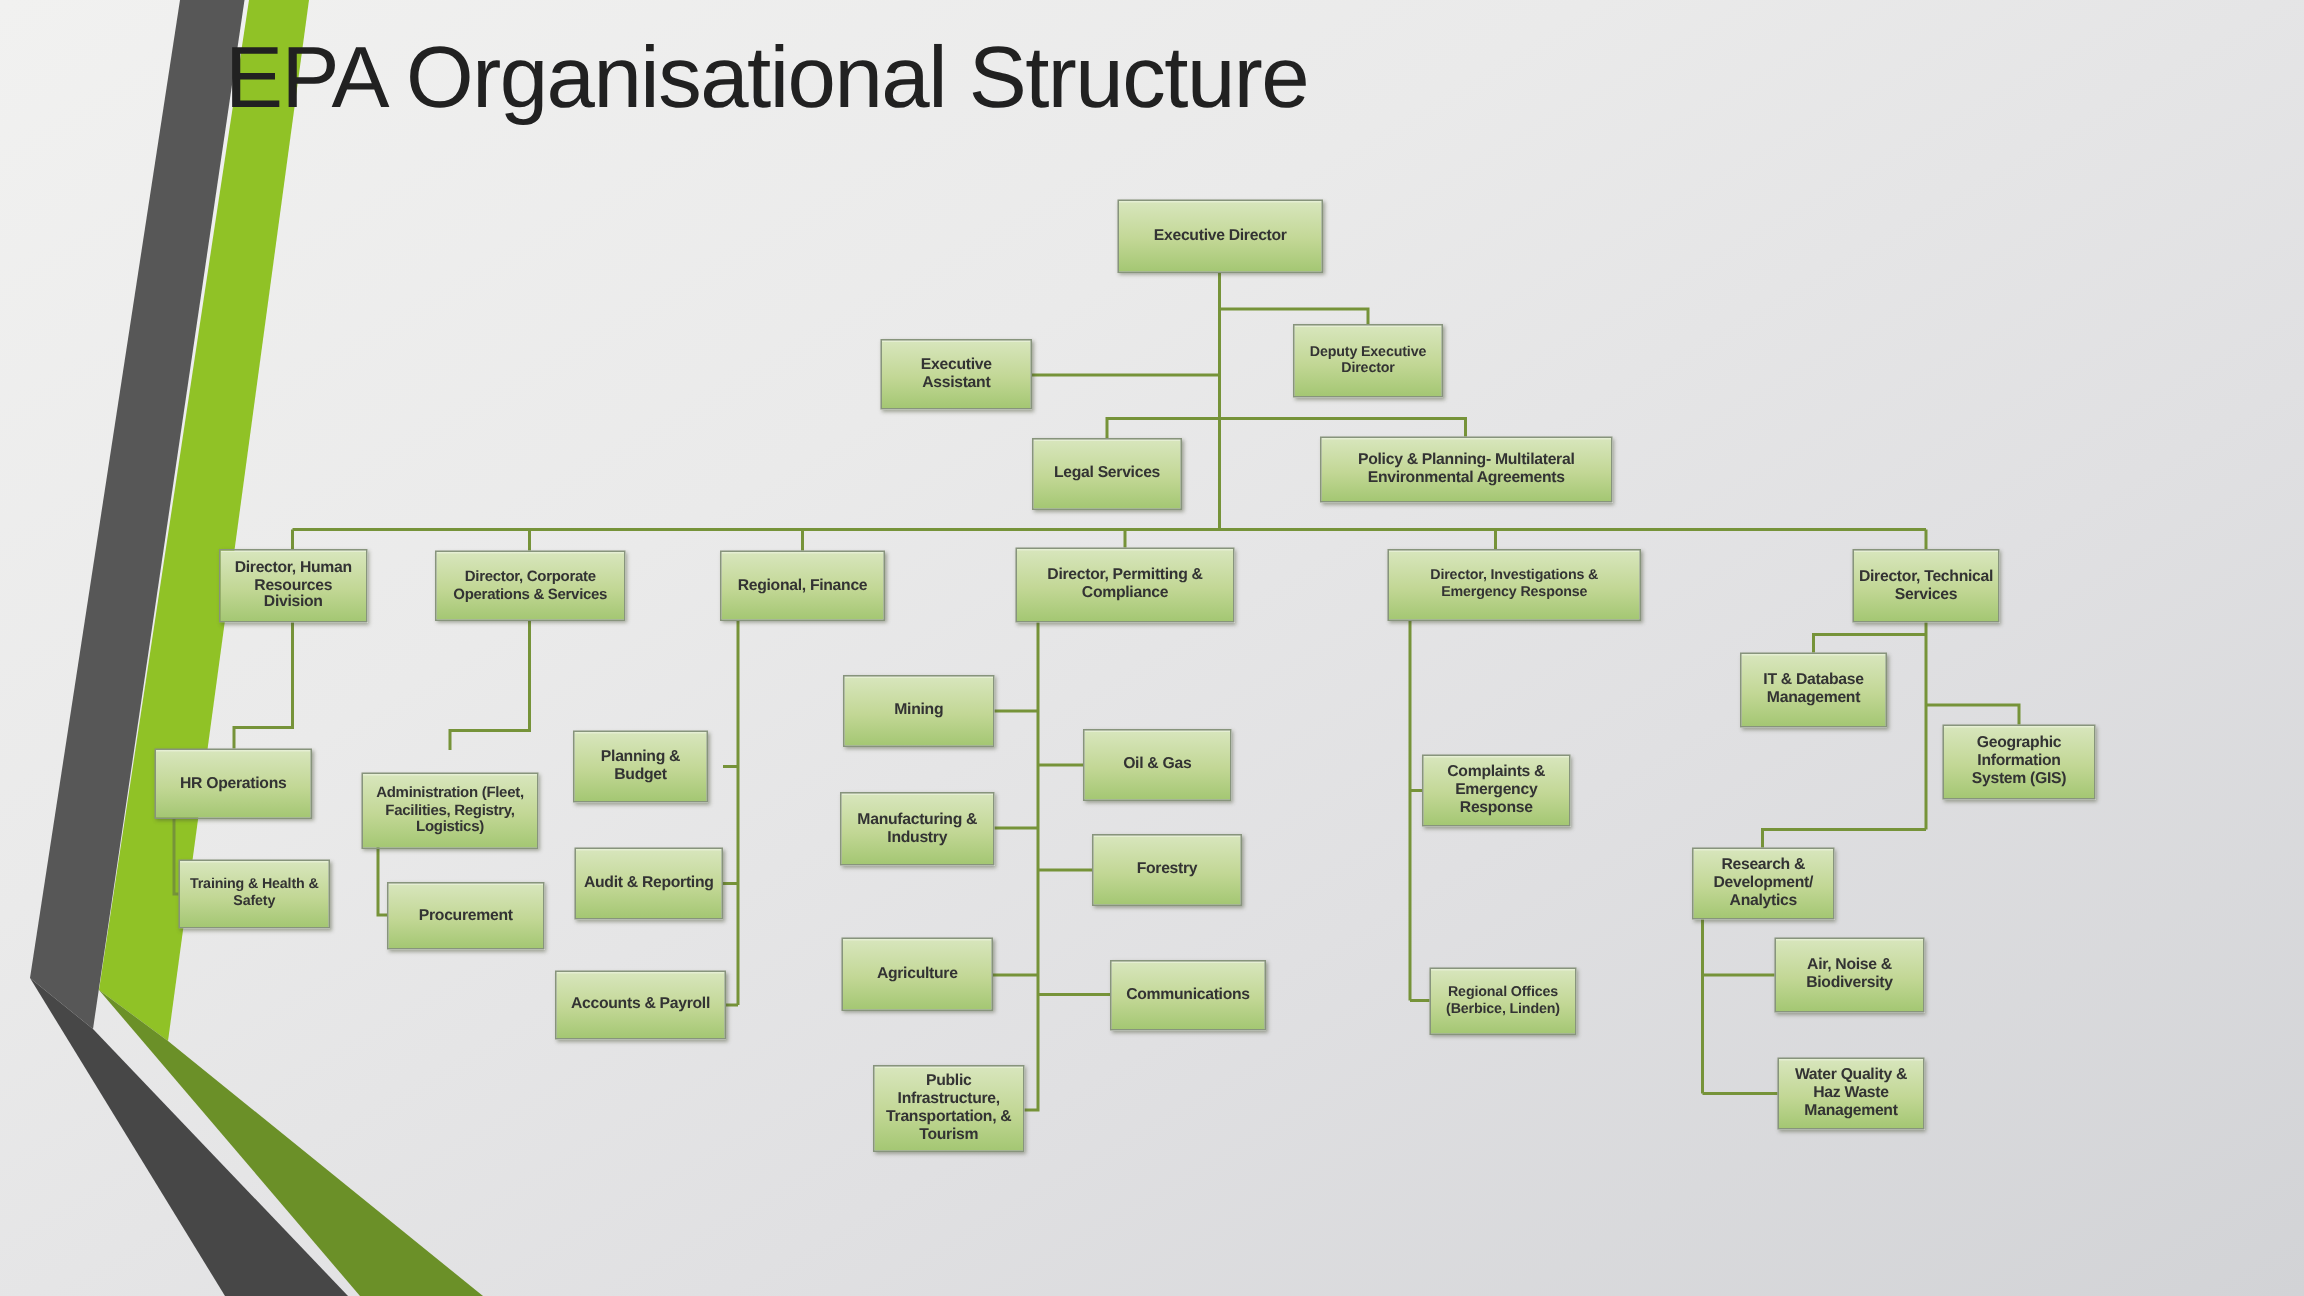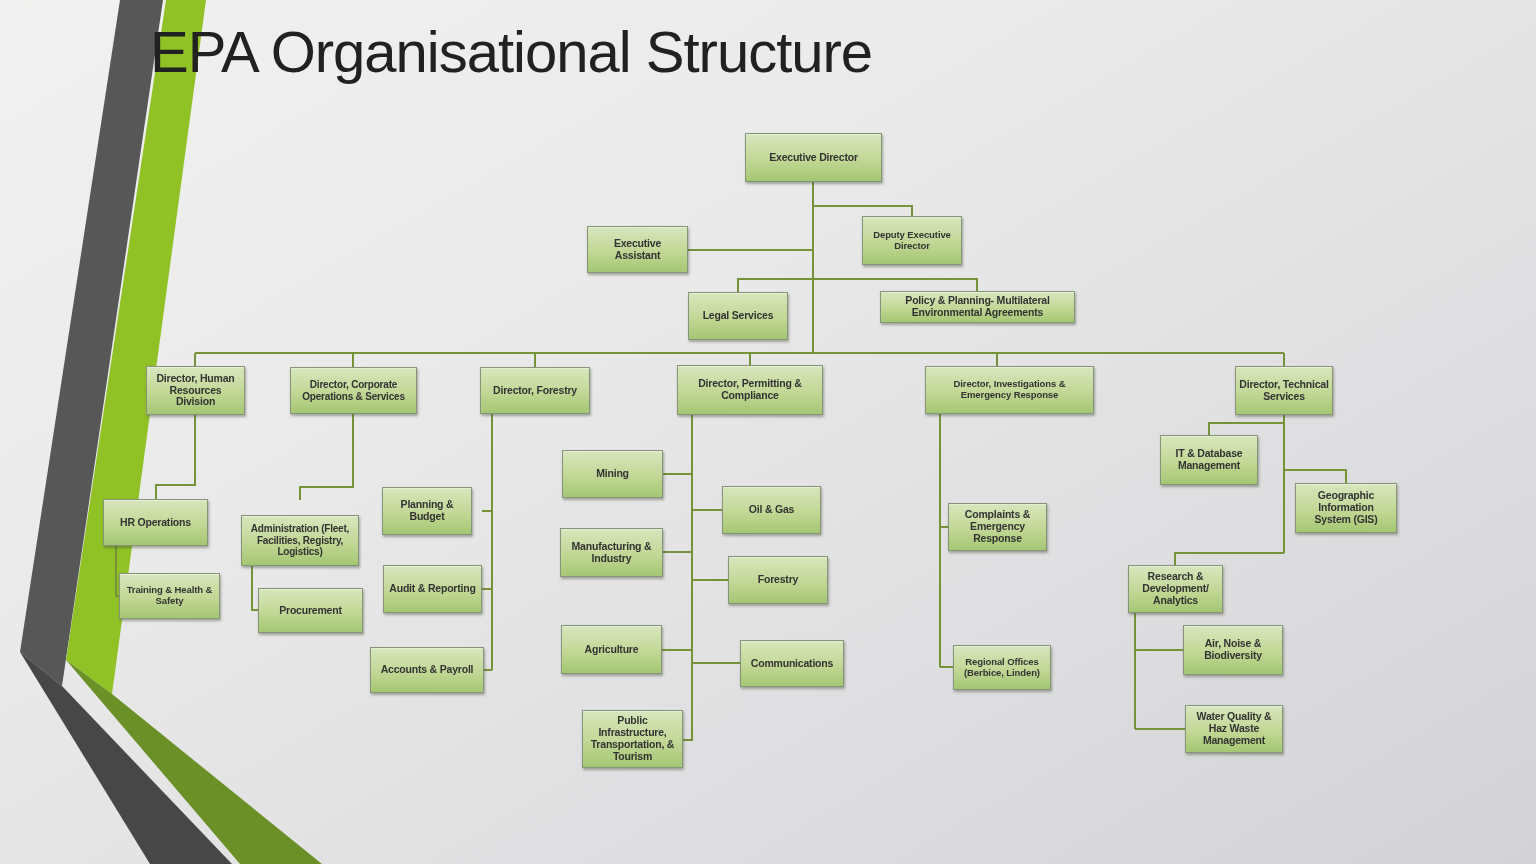--- a/index.html
+++ b/index.html
@@ -61,24 +61,24 @@
       <path d="M1135,613 V729 M1135,650 H1183 M1135,729 H1185"></path>
     </g>
   </svg>
 
   <div class="title">EPA Organisational Structure</div>
 
   <div class="node" style="left:745px;top:133px;width:137px;height:49px">Executive Director</div>
   <div class="node" style="left:587px;top:226px;width:101px;height:47px">Executive Assistant</div>
   <div class="node fs95" style="left:862px;top:216px;width:100px;height:49px">Deputy Executive Director</div>
   <div class="node" style="left:688px;top:292px;width:100px;height:48px">Legal Services</div>
-  <div class="node" style="left:880px;top:291px;width:195px;height:32px">Policy &amp; Planning- Multilateral Environmental Agreements</div>
+  <div class="node" style="left:880px;top:291px;width:195px;height:44px">Policy &amp; Planning- Multilateral Environmental Agreements</div>
   <div class="node" style="left:146px;top:366px;width:99px;height:49px">Director, Human Resources Division</div>
   <div class="node fs10" style="left:290px;top:367px;width:127px;height:47px">Director, Corporate Operations &amp; Services</div>
-  <div class="node" style="left:480px;top:367px;width:110px;height:47px">Director, Forestry</div>
+  <div class="node" style="left:480px;top:367px;width:110px;height:47px">Regional, Finance</div>
   <div class="node" style="left:677px;top:365px;width:146px;height:50px">Director, Permitting &amp; Compliance</div>
   <div class="node fs95" style="left:925px;top:366px;width:169px;height:48px">Director, Investigations &amp; Emergency Response</div>
   <div class="node" style="left:1235px;top:366px;width:98px;height:49px">Director, Technical Services</div>
   <div class="node" style="left:103px;top:499px;width:105px;height:47px">HR Operations</div>
   <div class="node fs95" style="left:119px;top:573px;width:101px;height:46px">Training &amp; Health &amp; Safety</div>
   <div class="node fs10" style="left:241px;top:515px;width:118px;height:51px">Administration (Fleet, Facilities, Registry, Logistics)</div>
   <div class="node" style="left:258px;top:588px;width:105px;height:45px">Procurement</div>
   <div class="node" style="left:382px;top:487px;width:90px;height:48px">Planning &amp; Budget</div>
   <div class="node" style="left:383px;top:565px;width:99px;height:48px">Audit &amp; Reporting</div>
   <div class="node" style="left:370px;top:647px;width:114px;height:46px">Accounts &amp; Payroll</div>

